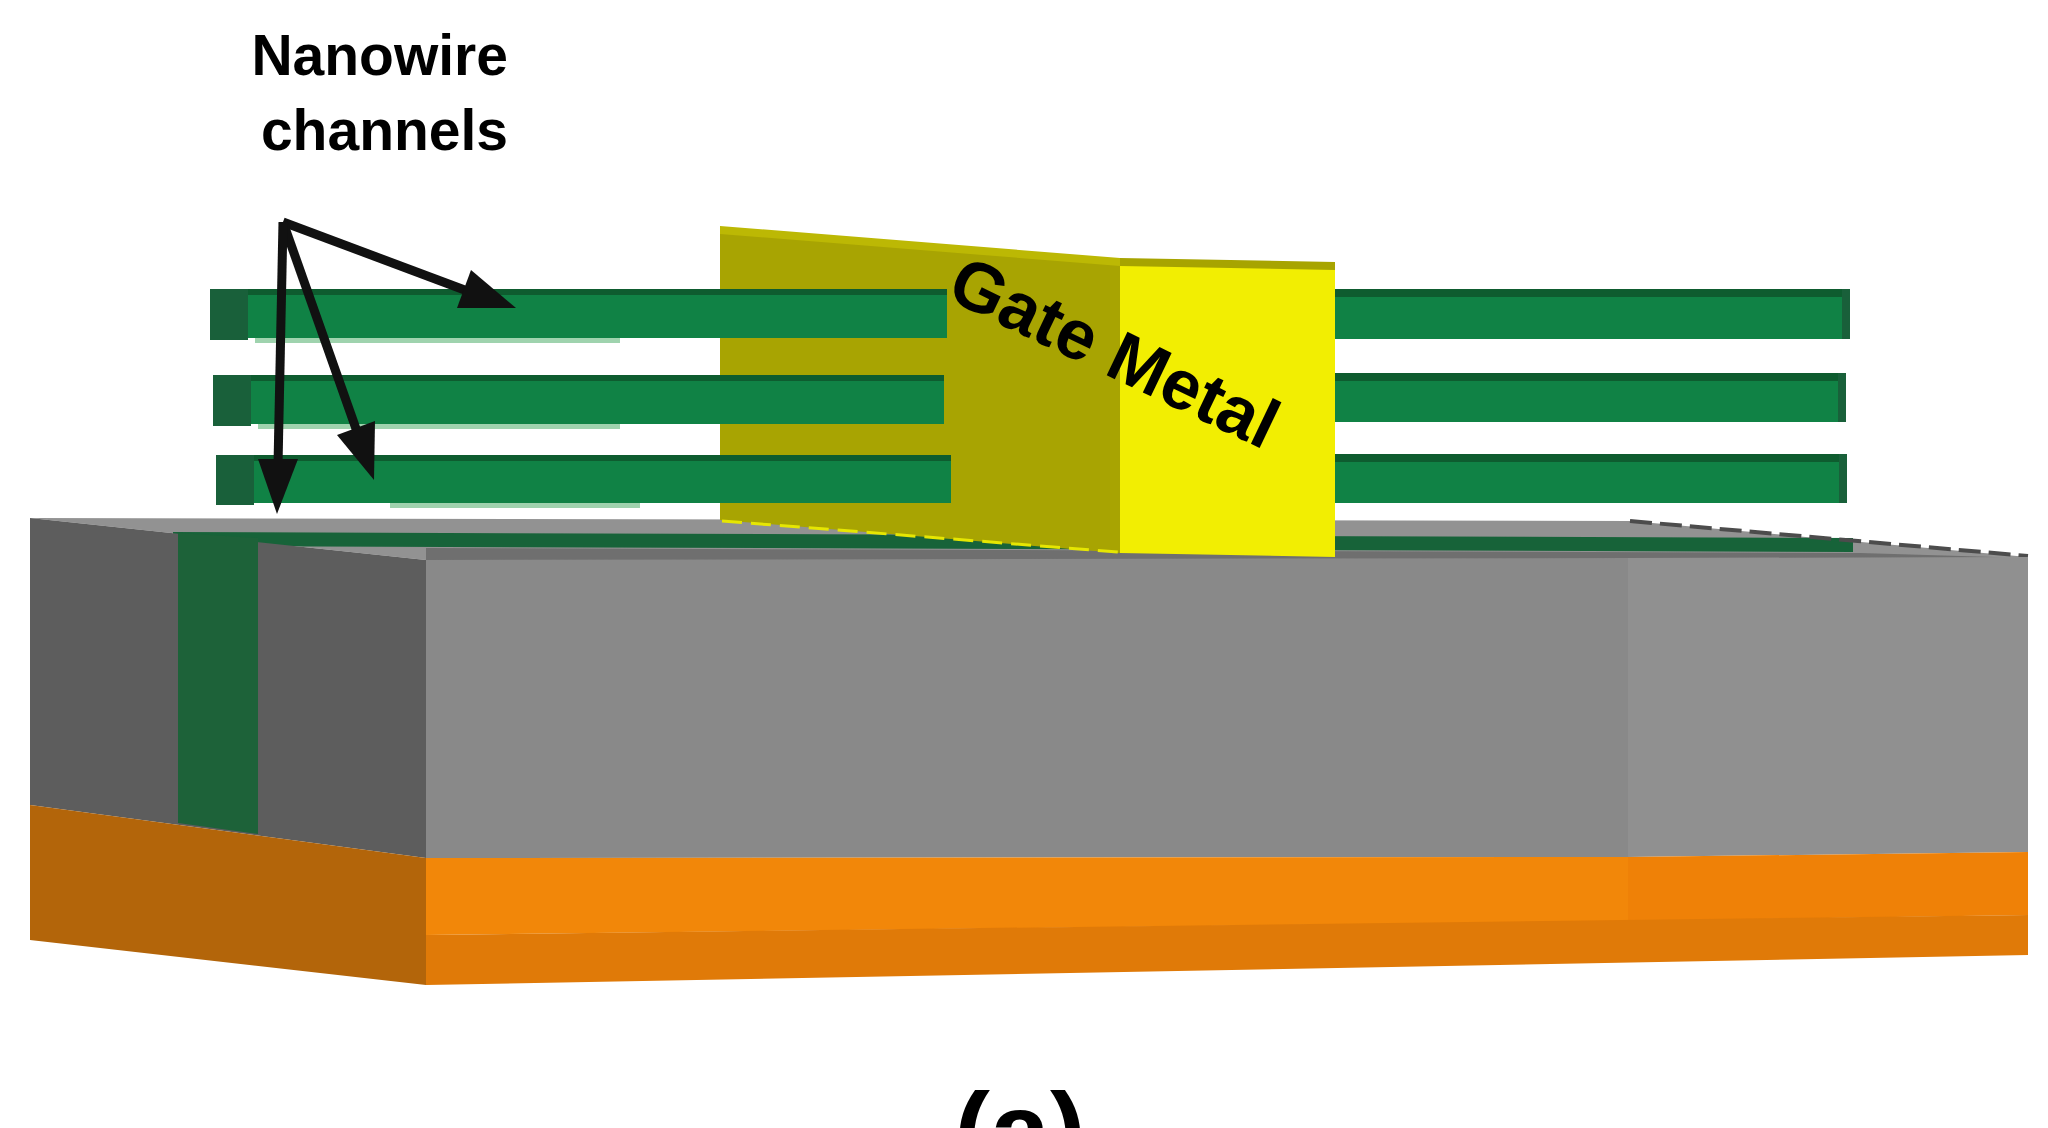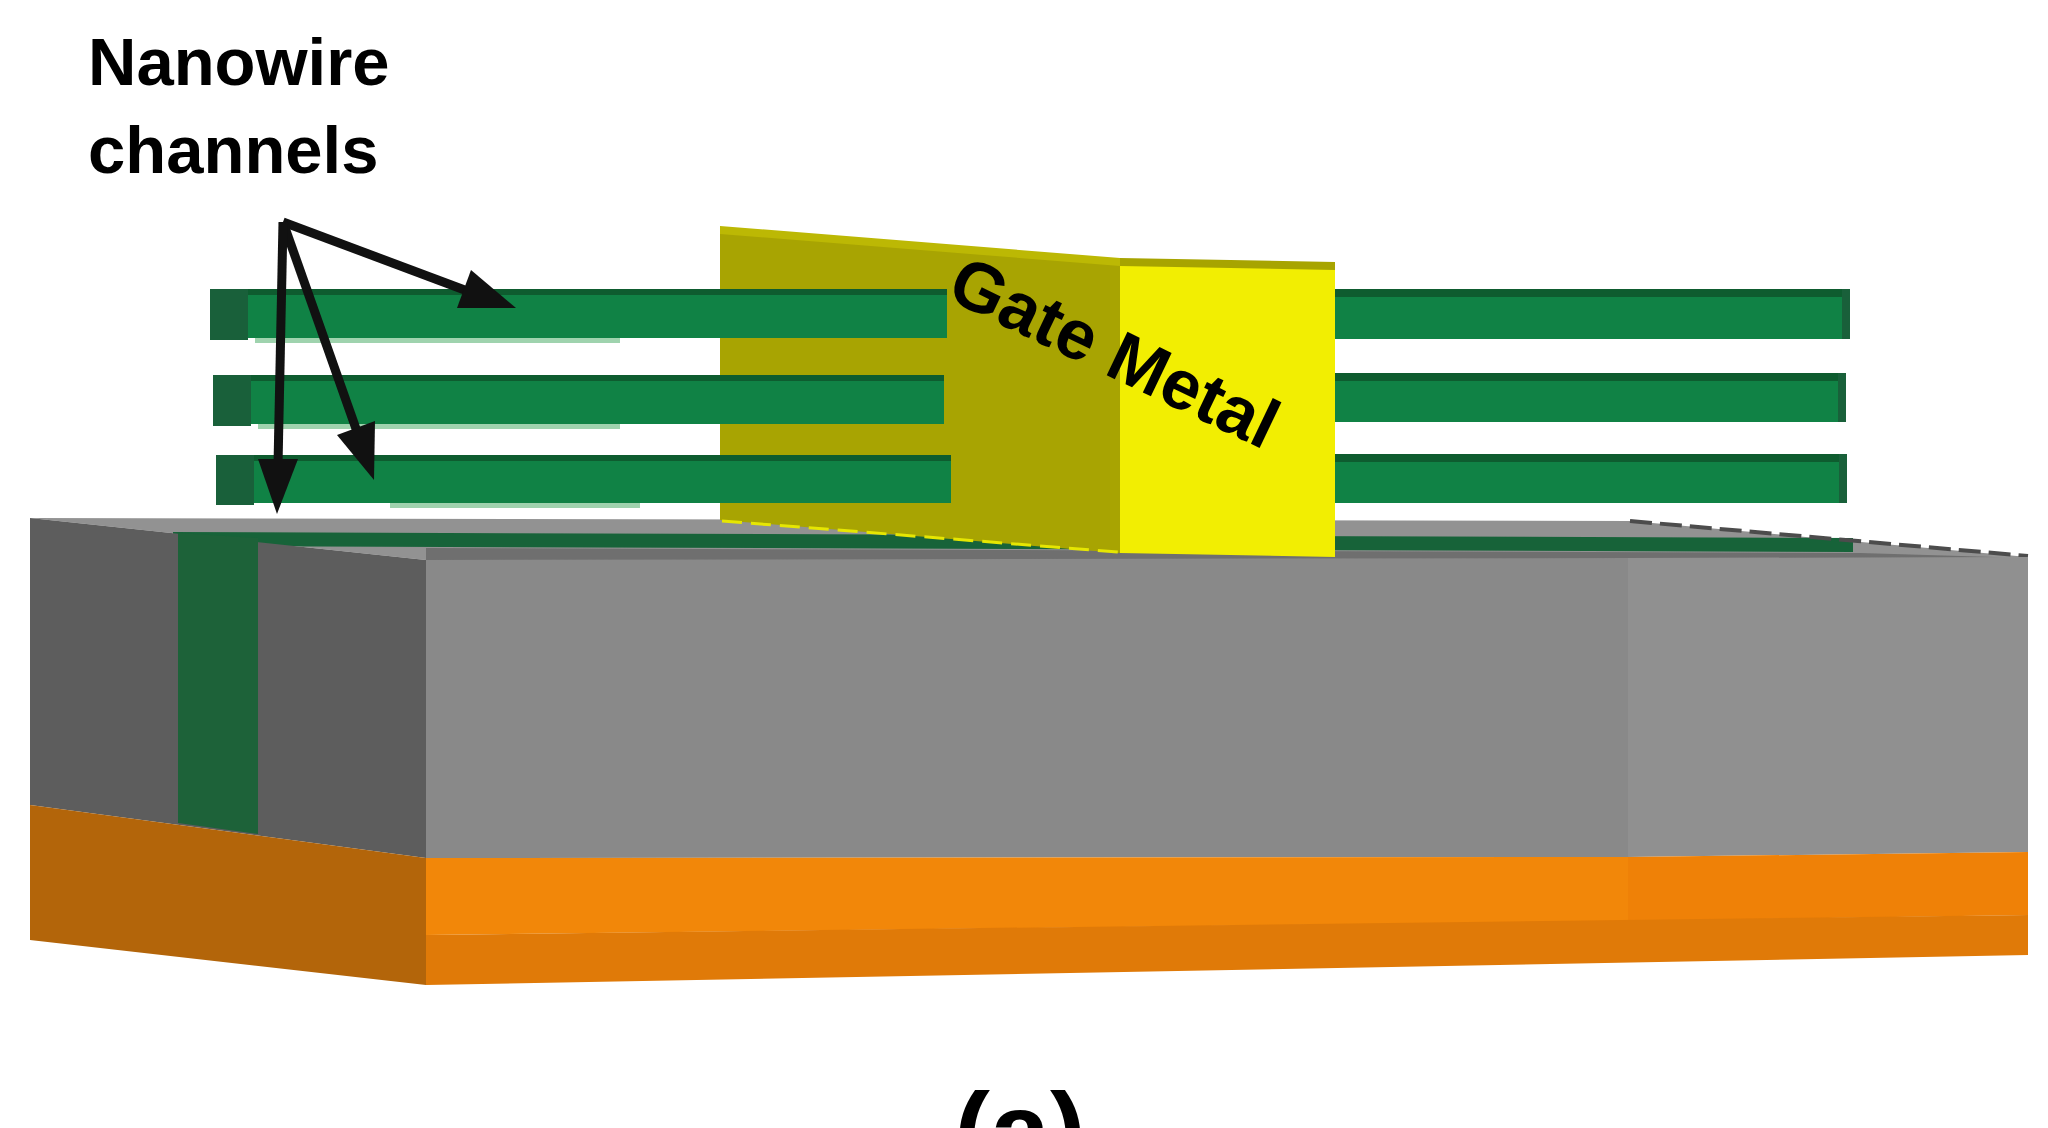--- a/index.html
+++ b/index.html
@@ -1,21 +1,21 @@
 <!DOCTYPE html>
 <html><head>
 <meta charset="utf-8">
 <style>
   html,body{margin:0;padding:0;background:#ffffff;}
   .stage{position:relative;width:2048px;height:1128px;background:#ffffff;overflow:hidden;
          font-family:"Liberation Sans", sans-serif;}
   .stage svg{position:absolute;left:0;top:0;}
   .label{position:absolute;color:#000;font-weight:700;}
-  .label-nanowire{left:88px;top:18px;width:420px;text-align:left;
-                  font-size:67px;line-height:1.31;}
+  .label-nanowire{left:88px;top:18px;width:420px;text-align:right;
+                  font-size:57px;line-height:1.31;}
   .label-gate{left:972px;top:240px;font-size:70px;white-space:nowrap;
               transform:rotate(25.5deg);transform-origin:left top;}
   .label-panel{left:905px;top:1068px;width:230px;text-align:center;font-size:108px;}
 </style>
 </head>
 <body>
 
 <div class="stage">
 
   <svg width="2048" height="1128" viewBox="0 0 2048 1128">

